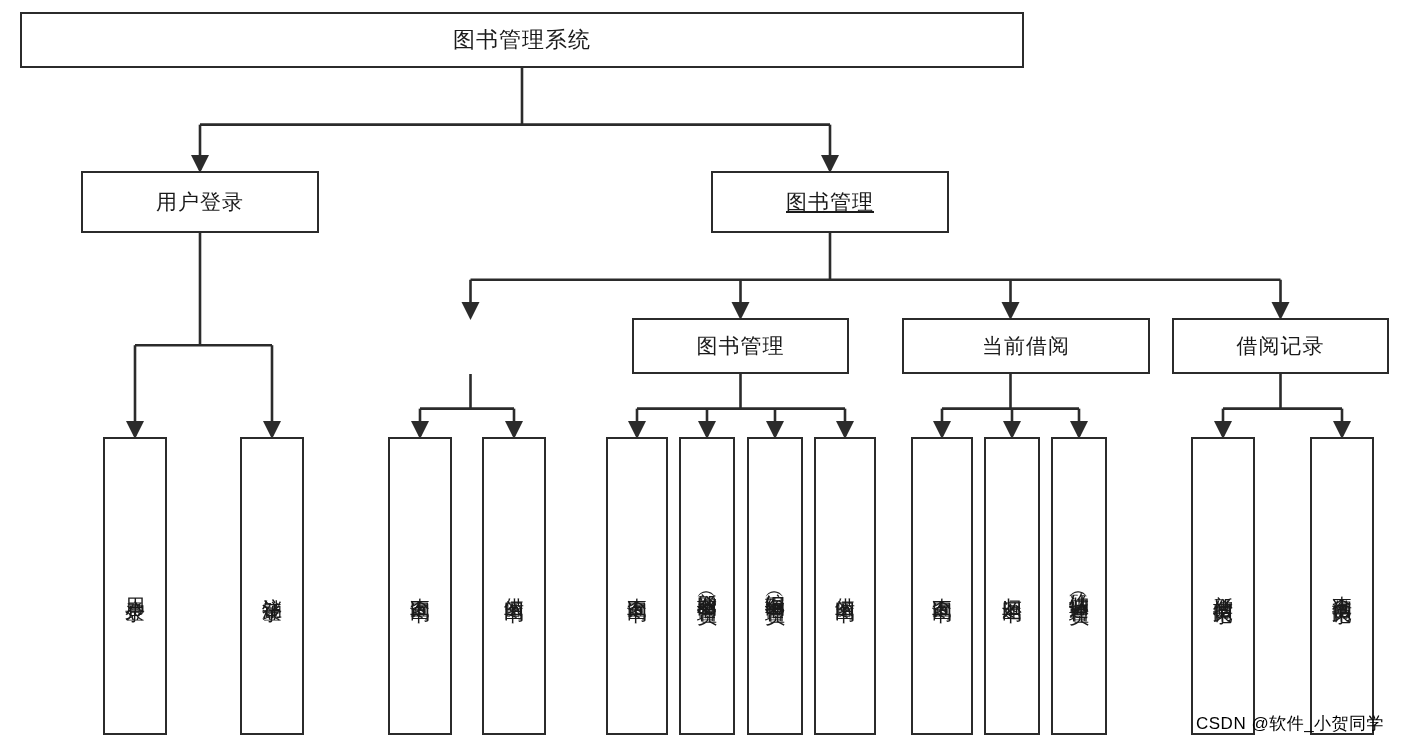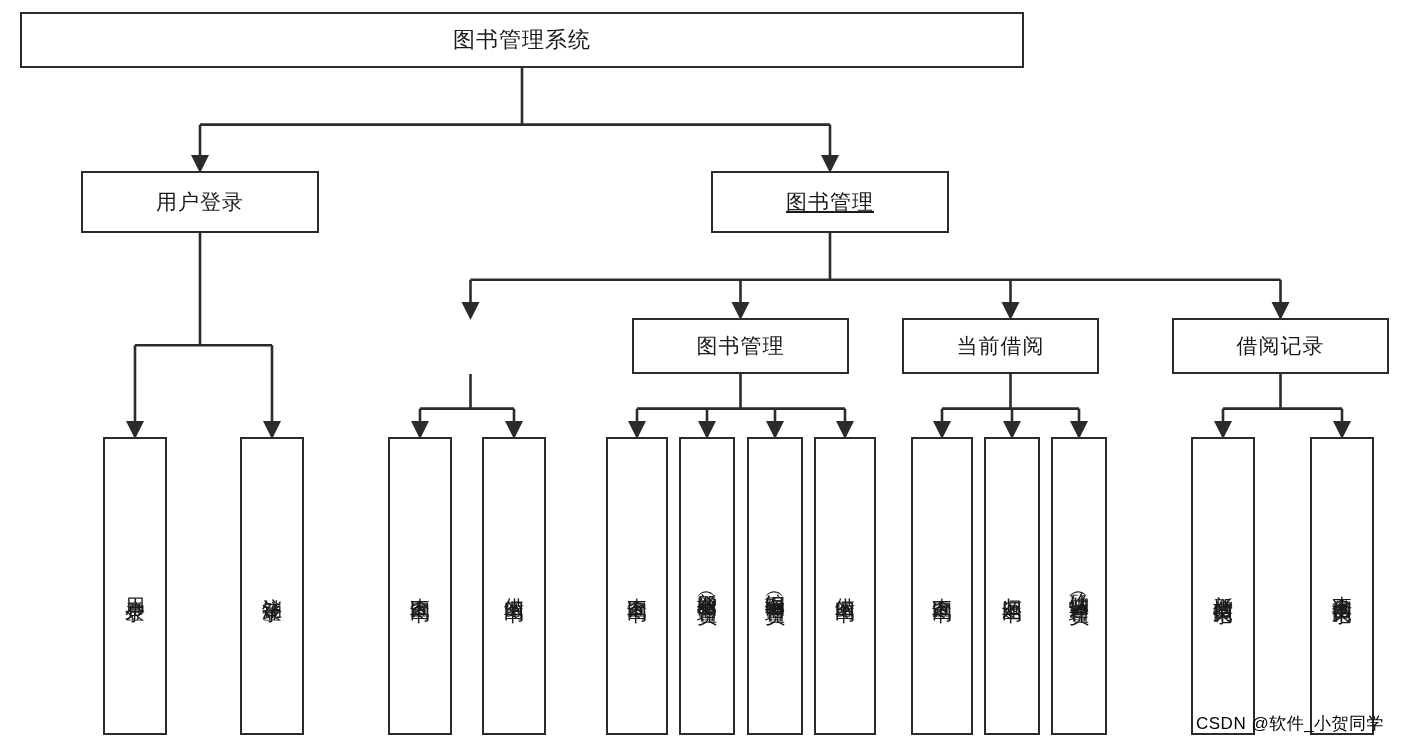--- a/index.html
+++ b/index.html
@@ -107,21 +107,21 @@
   <div class="node h" style="left: 81px; top: 171px; width: 238px; height: 62px;">
     <span>用户登录</span>
   </div>
   <div class="node h" style="left: 711px; top: 171px; width: 238px; height: 62px; text-decoration: underline;">
     <span>图书管理</span>
   </div>
 
   <div class="node h" style="left: 632px; top: 318px; width: 217px; height: 56px;">
     <span>图书管理</span>
   </div>
-  <div class="node h" style="left: 902px; top: 318px; width: 197px; height: 56px;">
+  <div class="node h" style="left: 902px; top: 318px; width: 248px; height: 56px;">
     <span>当前借阅</span>
   </div>
   <div class="node h" style="left: 1172px; top: 318px; width: 217px; height: 56px; text-align: center;">
     <span>借阅记录</span>
   </div>
 
   <div class="node v" style="left: 103px; top: 437px; width: 64px; height: 298px;">
     <span class="vtext">用户登录</span>
   </div>
   <div class="node v" style="left: 240px; top: 437px; width: 64px; height: 298px;">

